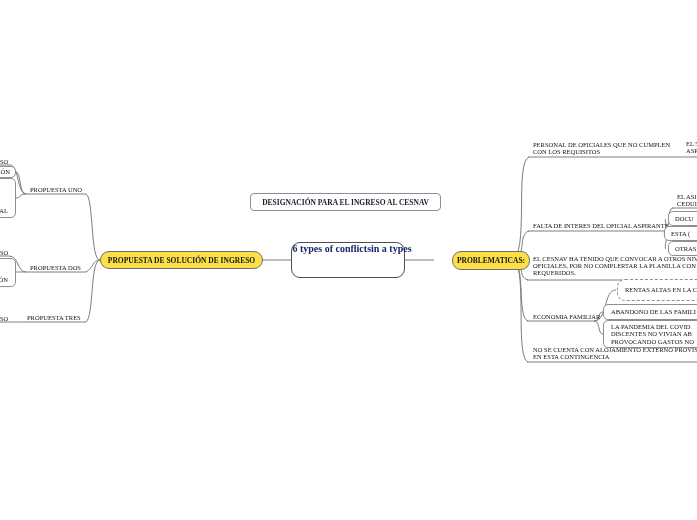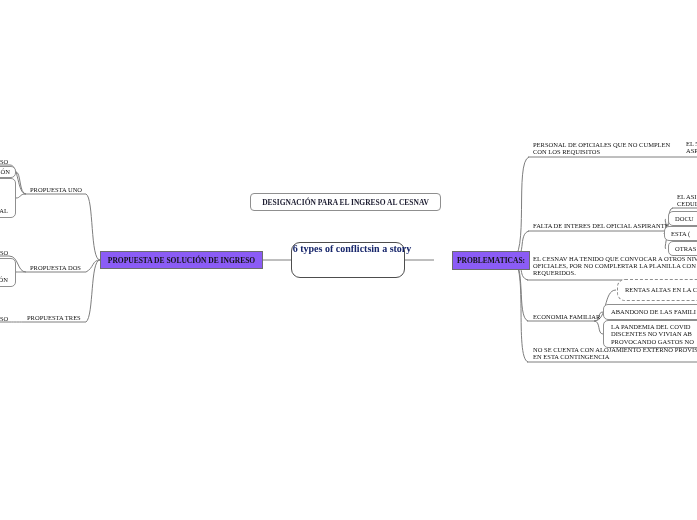--- a/index.html
+++ b/index.html
@@ -9,21 +9,21 @@
   }
   svg.edges{position:absolute;left:0;top:0;z-index:0;}
   svg.edges path{fill:none;stroke:var(--edge);stroke-width:1;}
   .node{position:absolute;z-index:1;box-sizing:border-box;}
   .txt{font-size:6.5px;line-height:7.2px;white-space:nowrap;color:var(--text);}
   .boxnode{
     background:#fff;border:1px solid var(--node_border);border-radius:5px;
     display:flex;font-size:6.5px;line-height:7.2px;white-space:nowrap;color:var(--text);
   }
   .mainnode{
-    background:#8b5cf6;border:1.3px solid #6e6e6e;border-radius:0;
+    background:#fde047;border:1.3px solid #6e6e6e;border-radius:9px;
     display:flex;align-items:center;justify-content:center;
     font-size:7.5px;font-weight:bold;white-space:nowrap;color:var(--text);
   }
   .centralnode{
     background:#fff;border:1.6px solid #4d4d4d;border-radius:9px;
     display:flex;flex-direction:row;justify-content:center;
     padding-left:8px;font-size:10px;line-height:11.5px;font-weight:bold;
     color:var(--accent_text);white-space:nowrap;
   }
   .floatingnode{
@@ -81,21 +81,21 @@
 
     <path d="M594,321 C608,321 603,290 616,290"></path>
     <path d="M594,321 C601,321 597,312 603,312"></path>
     <path d="M594,321 C601,321 597,334 603,334"></path>
   </svg>
 
   <div class="node floatingnode" style="left:250px;top:193px;width:191px;height:18px;">DESIGNACIÓN PARA EL  INGRESO AL CESNAV</div>
 
   <div class="node centralnode" style="left:291px;top:242px;width:114px;height:36px;">
     <div>6 types of conflicts</div>
-    <div>in a story</div>
+    <div>in a types</div>
   </div>
 
   <div class="node mainnode" style="left:100px;top:251px;width:163px;height:18px;">PROPUESTA DE SOLUCIÓN DE INGRESO</div>
 
   <div class="node mainnode" style="left:434px;top:251px;width:78px;height:19px;margin-left:18px;">PROBLEMATICAS:</div>
 
   <div class="node txt" style="left:30px;top:186px;">PROPUESTA UNO</div>
   <div class="node txt" style="left:30px;top:264px;">PROPUESTA DOS</div>
   <div class="node txt" style="left:27px;top:314px;">PROPUESTA TRES</div>
 

